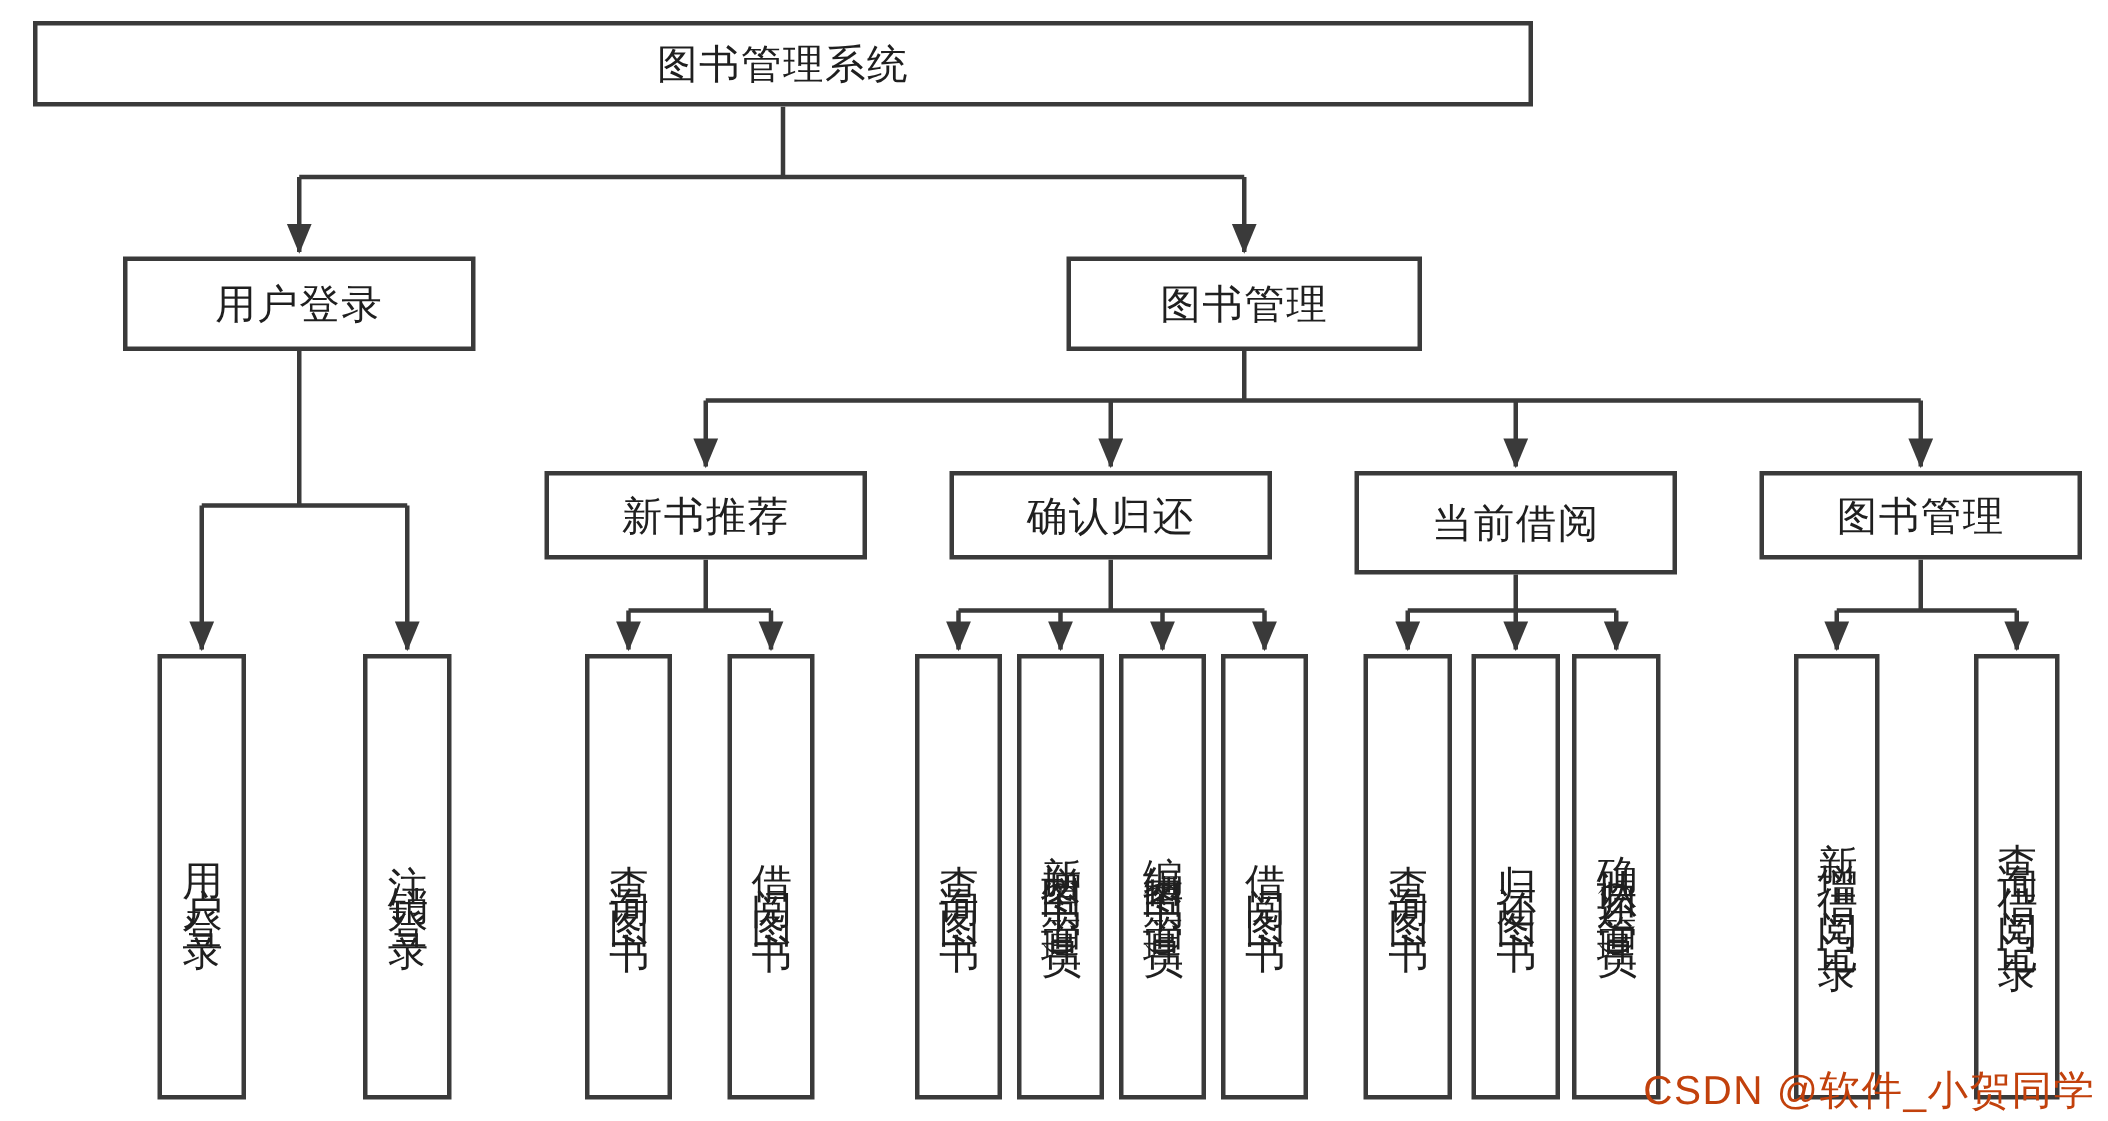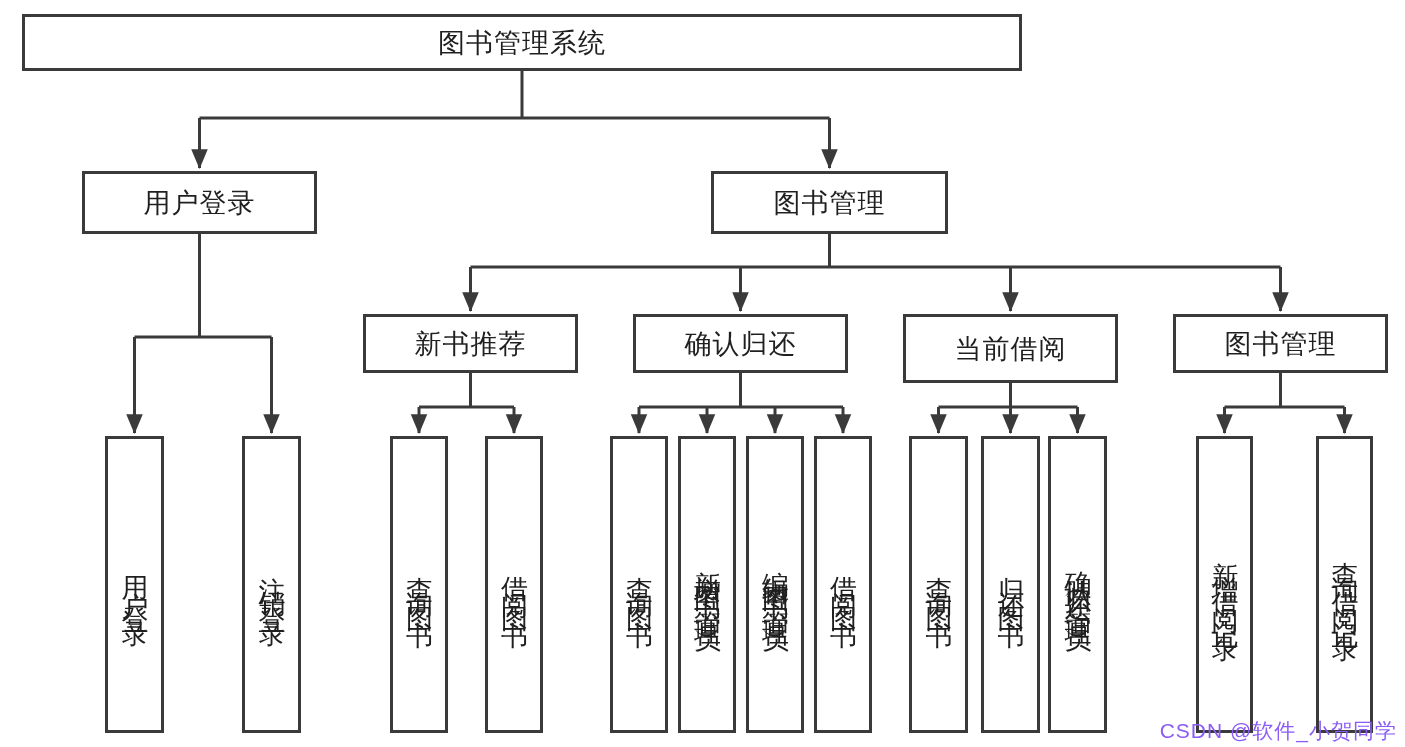--- a/index.html
+++ b/index.html
@@ -40,22 +40,22 @@
     line-height: 1;
     letter-spacing: 15px;
   }
   .leaf.leaf-long span {
     letter-spacing: 8px;
   }
   .watermark {
     position: absolute;
     right: 8px;
     bottom: 2px;
-    font-size: 21px;
-    color: #8b5cf6;
+    font-size: 27px;
+    color: #c2410c;
     letter-spacing: 1px;
     white-space: nowrap;
     z-index: 10;
   }
 </style>
 </head>
 <body>
 
 <div class="canvas">
 

